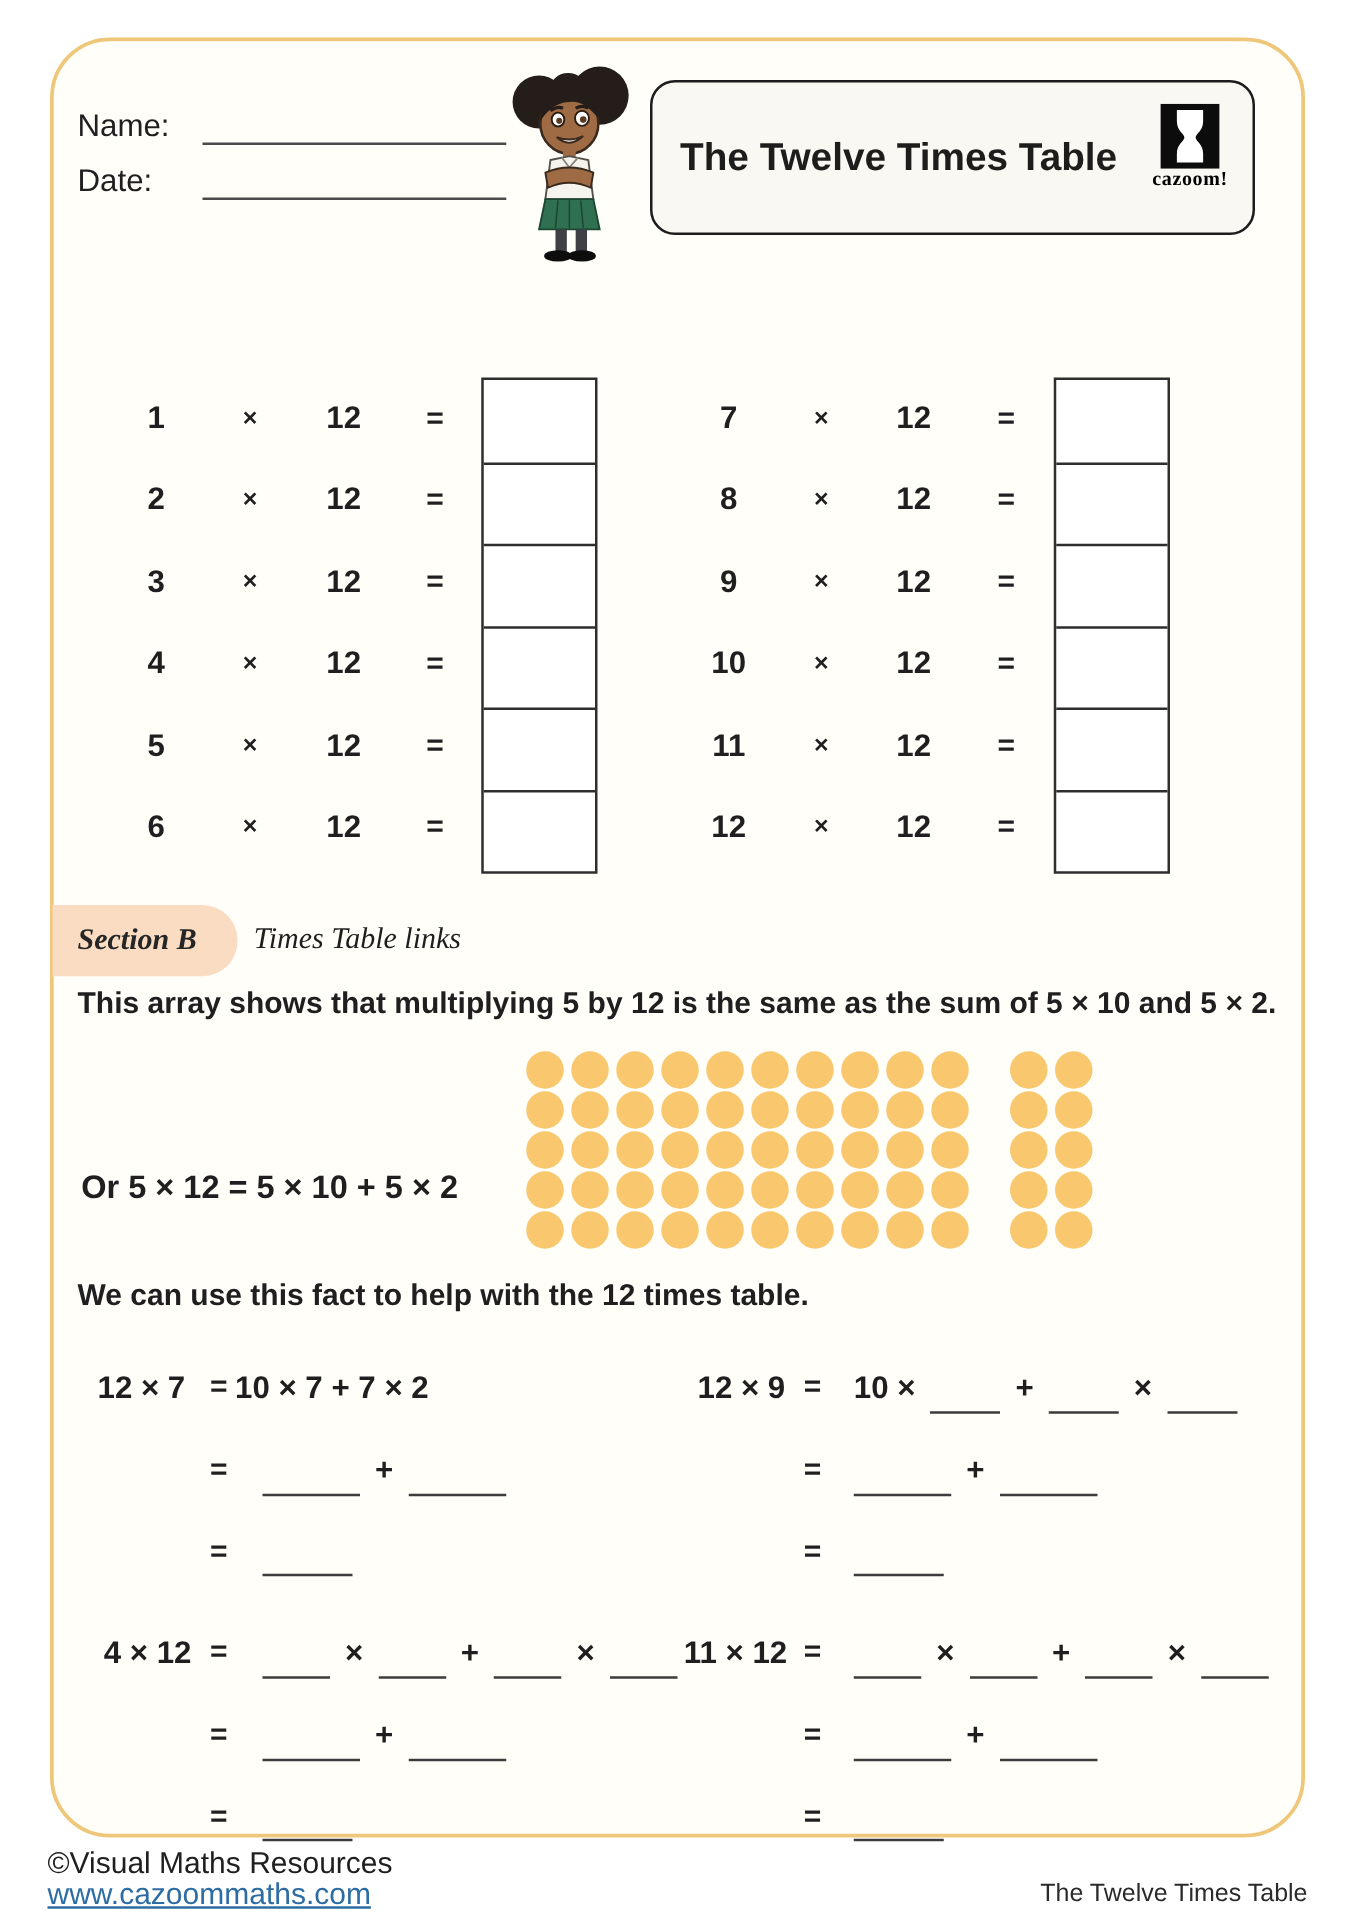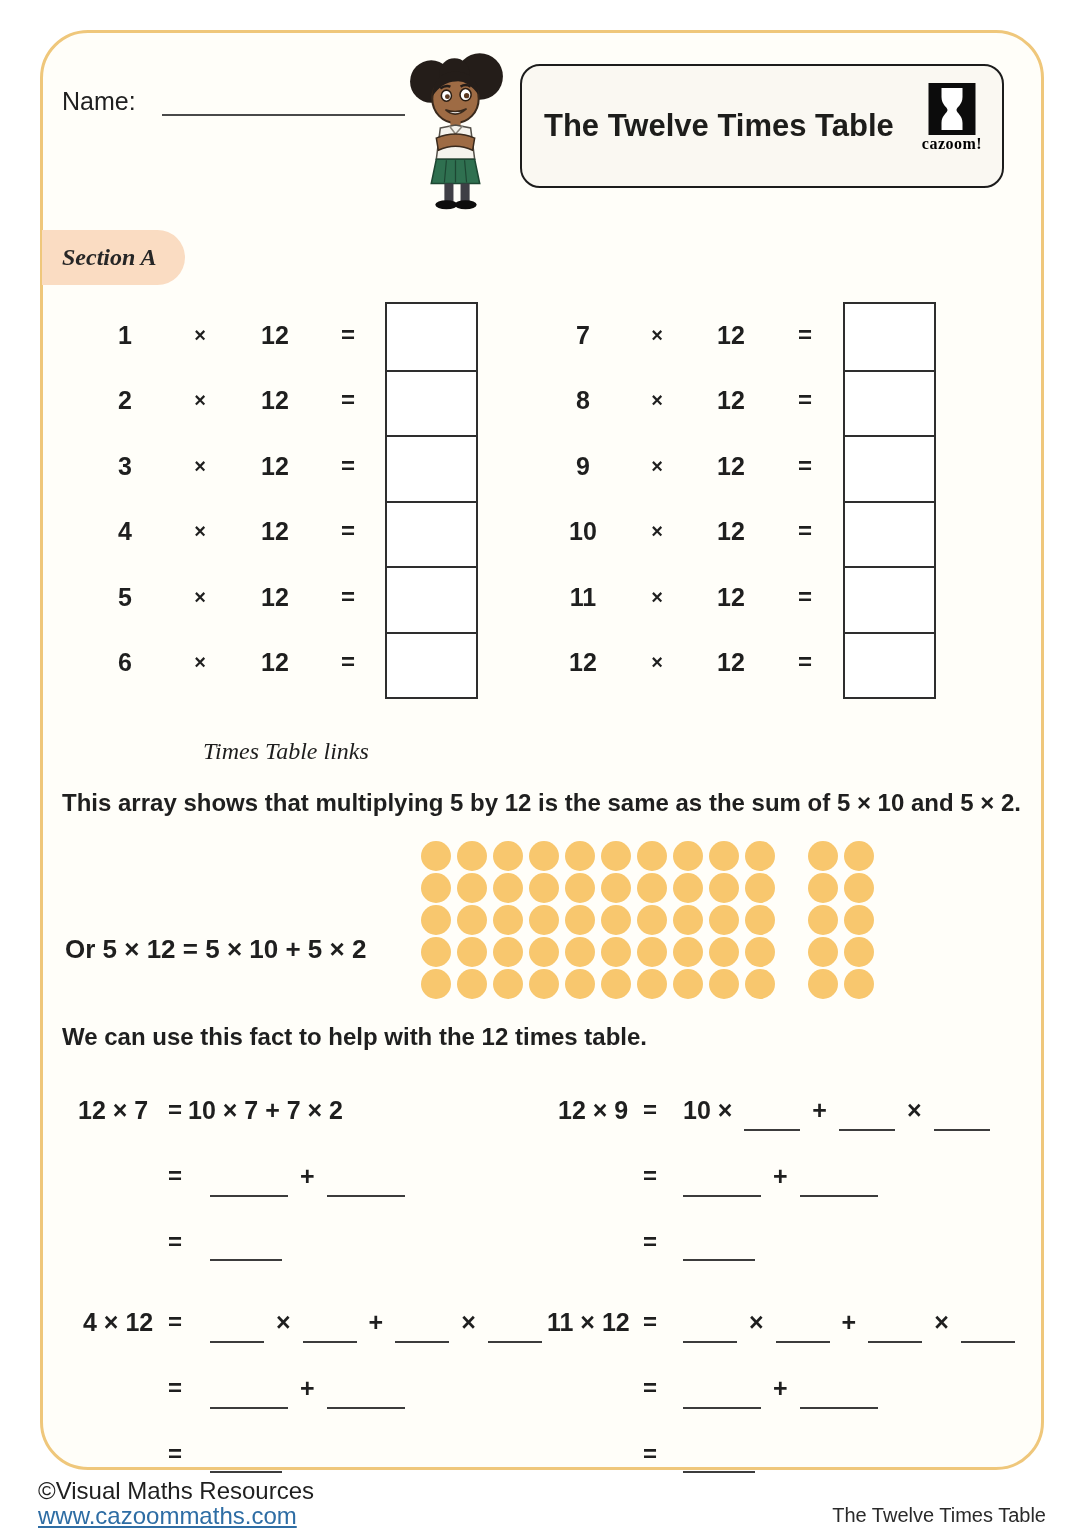--- a/index.html
+++ b/index.html
@@ -77,20 +77,24 @@
 </style>
 </head>
 <body>
 
 <div class="canvas">
   <div class="frame"></div>
 
   <div class="fields">
     <div class="field-row">
       <span class="field-label">Name:</span>
+      <span class="field-line"></span>
+    </div>
+    <div class="field-row">
+      <span class="field-label">Date:</span>
       <span class="field-line"></span>
     </div>
   </div>
 
   <div class="girl">
     <svg width="106" height="160" viewBox="0 0 105 158" xmlns="http://www.w3.org/2000/svg">
       <circle cx="27" cy="31" r="21" fill="#241d19"></circle>
       <circle cx="75" cy="26" r="23" fill="#241d19"></circle>
       <circle cx="50" cy="23" r="15" fill="#241d19"></circle>
       <ellipse cx="51" cy="48" rx="23" ry="24" fill="#9E6B44" stroke="#3a2a1d" stroke-width="2"></ellipse>
@@ -119,117 +123,117 @@
     <span class="page-title">The Twelve Times Table</span>
     <div class="logo">
       <svg class="logo-mark" width="48" height="52" viewBox="0 0 47 52" xmlns="http://www.w3.org/2000/svg">
         <rect width="47" height="52" fill="#0c0c0c"></rect>
         <path d="M13 5 H34 V14 C34 22 28 24 28 27 C28 30 34 32 34 40 V47 H13 V40 C13 32 19 30 19 27 C19 24 13 22 13 14 Z" fill="#fff"></path>
       </svg>
       <span class="logo-word">cazoom!</span>
     </div>
   </div>
 
-  <div class="pill pill-a">
-    <span>Section A</span>
+
+  <div id="rows-left" class="ta-col ta-left">
+      <div class="ta-row">
+        <span class="s-a">1</span>
+        <span class="s-x">×</span>
+        <span class="s-b">12</span>
+        <span class="s-eq">=</span>
+      </div>
+      <div class="ta-row">
+        <span class="s-a">2</span>
+        <span class="s-x">×</span>
+        <span class="s-b">12</span>
+        <span class="s-eq">=</span>
+      </div>
+      <div class="ta-row">
+        <span class="s-a">3</span>
+        <span class="s-x">×</span>
+        <span class="s-b">12</span>
+        <span class="s-eq">=</span>
+      </div>
+      <div class="ta-row">
+        <span class="s-a">4</span>
+        <span class="s-x">×</span>
+        <span class="s-b">12</span>
+        <span class="s-eq">=</span>
+      </div>
+      <div class="ta-row">
+        <span class="s-a">5</span>
+        <span class="s-x">×</span>
+        <span class="s-b">12</span>
+        <span class="s-eq">=</span>
+      </div>
+      <div class="ta-row">
+        <span class="s-a">6</span>
+        <span class="s-x">×</span>
+        <span class="s-b">12</span>
+        <span class="s-eq">=</span>
+      </div>
+    </div>
+  <div id="rows-right" class="ta-col ta-right">
+      <div class="ta-row">
+        <span class="s-a">7</span>
+        <span class="s-x">×</span>
+        <span class="s-b">12</span>
+        <span class="s-eq">=</span>
+      </div>
+      <div class="ta-row">
+        <span class="s-a">8</span>
+        <span class="s-x">×</span>
+        <span class="s-b">12</span>
+        <span class="s-eq">=</span>
+      </div>
+      <div class="ta-row">
+        <span class="s-a">9</span>
+        <span class="s-x">×</span>
+        <span class="s-b">12</span>
+        <span class="s-eq">=</span>
+      </div>
+      <div class="ta-row">
+        <span class="s-a">10</span>
+        <span class="s-x">×</span>
+        <span class="s-b">12</span>
+        <span class="s-eq">=</span>
+      </div>
+      <div class="ta-row">
+        <span class="s-a">11</span>
+        <span class="s-x">×</span>
+        <span class="s-b">12</span>
+        <span class="s-eq">=</span>
+      </div>
+      <div class="ta-row">
+        <span class="s-a">12</span>
+        <span class="s-x">×</span>
+        <span class="s-b">12</span>
+        <span class="s-eq">=</span>
+      </div>
+    </div>
+  <div id="boxes-left" class="box-strip strip-left">
+      <div class="box-cell"></div>
+      <div class="box-cell"></div>
+      <div class="box-cell"></div>
+      <div class="box-cell"></div>
+      <div class="box-cell"></div>
+      <div class="box-cell"></div>
+    </div>
+  <div id="boxes-right" class="box-strip strip-right">
+      <div class="box-cell"></div>
+      <div class="box-cell"></div>
+      <div class="box-cell"></div>
+      <div class="box-cell"></div>
+      <div class="box-cell"></div>
+      <div class="box-cell"></div>
+    </div>
+
+  <div class="pill pill-b">
+    <span>Section B</span>
   </div>
-
-  <div id="rows-left" class="ta-col ta-left">
-      <div class="ta-row">
-        <span class="s-a">1</span>
-        <span class="s-x">×</span>
-        <span class="s-b">12</span>
-        <span class="s-eq">=</span>
-      </div>
-      <div class="ta-row">
-        <span class="s-a">2</span>
-        <span class="s-x">×</span>
-        <span class="s-b">12</span>
-        <span class="s-eq">=</span>
-      </div>
-      <div class="ta-row">
-        <span class="s-a">3</span>
-        <span class="s-x">×</span>
-        <span class="s-b">12</span>
-        <span class="s-eq">=</span>
-      </div>
-      <div class="ta-row">
-        <span class="s-a">4</span>
-        <span class="s-x">×</span>
-        <span class="s-b">12</span>
-        <span class="s-eq">=</span>
-      </div>
-      <div class="ta-row">
-        <span class="s-a">5</span>
-        <span class="s-x">×</span>
-        <span class="s-b">12</span>
-        <span class="s-eq">=</span>
-      </div>
-      <div class="ta-row">
-        <span class="s-a">6</span>
-        <span class="s-x">×</span>
-        <span class="s-b">12</span>
-        <span class="s-eq">=</span>
-      </div>
-    </div>
-  <div id="rows-right" class="ta-col ta-right">
-      <div class="ta-row">
-        <span class="s-a">7</span>
-        <span class="s-x">×</span>
-        <span class="s-b">12</span>
-        <span class="s-eq">=</span>
-      </div>
-      <div class="ta-row">
-        <span class="s-a">8</span>
-        <span class="s-x">×</span>
-        <span class="s-b">12</span>
-        <span class="s-eq">=</span>
-      </div>
-      <div class="ta-row">
-        <span class="s-a">9</span>
-        <span class="s-x">×</span>
-        <span class="s-b">12</span>
-        <span class="s-eq">=</span>
-      </div>
-      <div class="ta-row">
-        <span class="s-a">10</span>
-        <span class="s-x">×</span>
-        <span class="s-b">12</span>
-        <span class="s-eq">=</span>
-      </div>
-      <div class="ta-row">
-        <span class="s-a">11</span>
-        <span class="s-x">×</span>
-        <span class="s-b">12</span>
-        <span class="s-eq">=</span>
-      </div>
-      <div class="ta-row">
-        <span class="s-a">12</span>
-        <span class="s-x">×</span>
-        <span class="s-b">12</span>
-        <span class="s-eq">=</span>
-      </div>
-    </div>
-  <div id="boxes-left" class="box-strip strip-left">
-      <div class="box-cell"></div>
-      <div class="box-cell"></div>
-      <div class="box-cell"></div>
-      <div class="box-cell"></div>
-      <div class="box-cell"></div>
-      <div class="box-cell"></div>
-    </div>
-  <div id="boxes-right" class="box-strip strip-right">
-      <div class="box-cell"></div>
-      <div class="box-cell"></div>
-      <div class="box-cell"></div>
-      <div class="box-cell"></div>
-      <div class="box-cell"></div>
-      <div class="box-cell"></div>
-    </div>
-
   <div class="instr instr-b">Times Table links</div>
 
   <div class="intro">This array shows that multiplying 5 by 12 is the same as the sum of 5 × 10 and 5 × 2.</div>
   <div class="orline">Or 5 × 12 = 5 × 10 + 5 × 2</div>
 
   <div id="dots-main" class="dots" style="grid-template-columns: repeat(10, 30px);">
       <div class="dot"></div>
       <div class="dot"></div>
       <div class="dot"></div>
       <div class="dot"></div>

